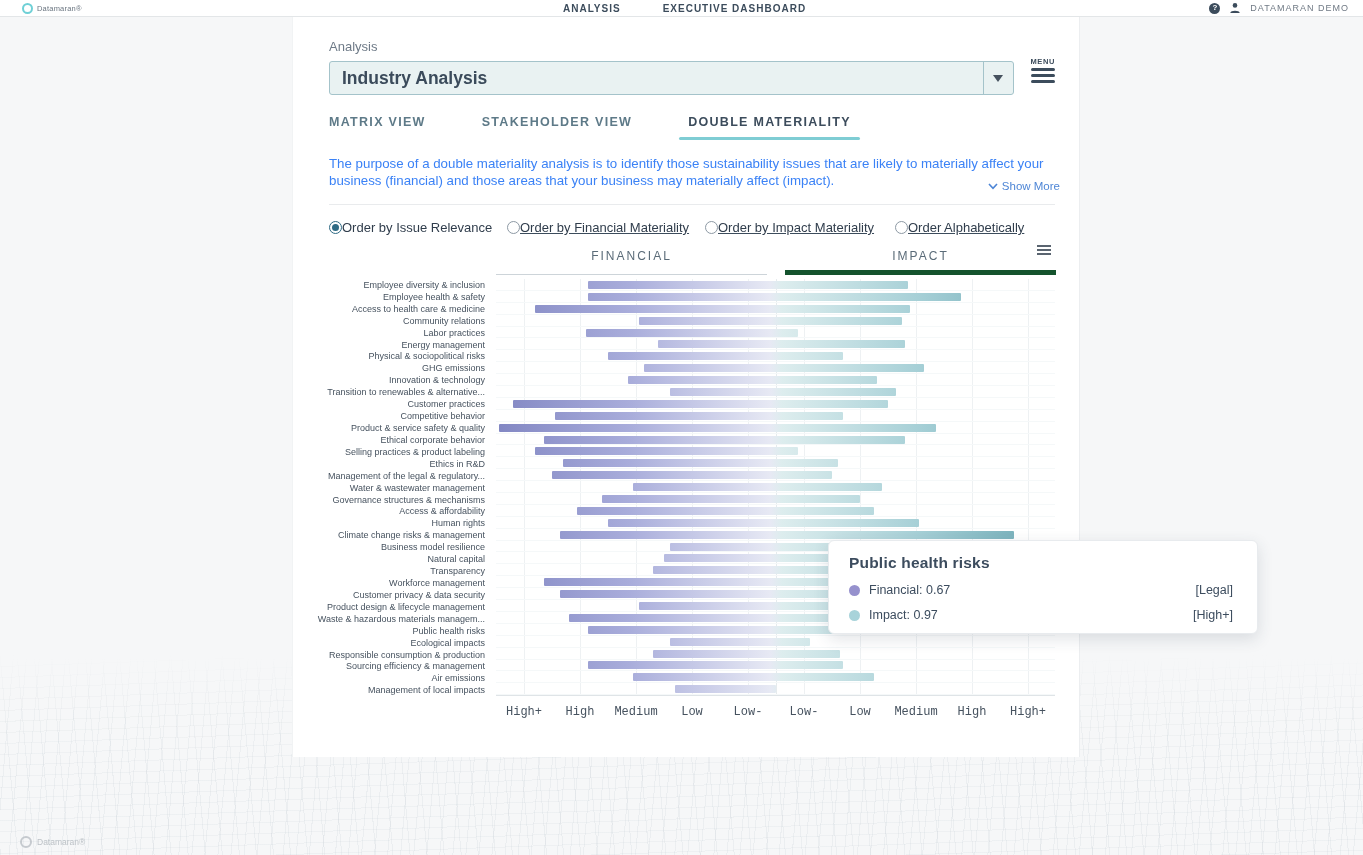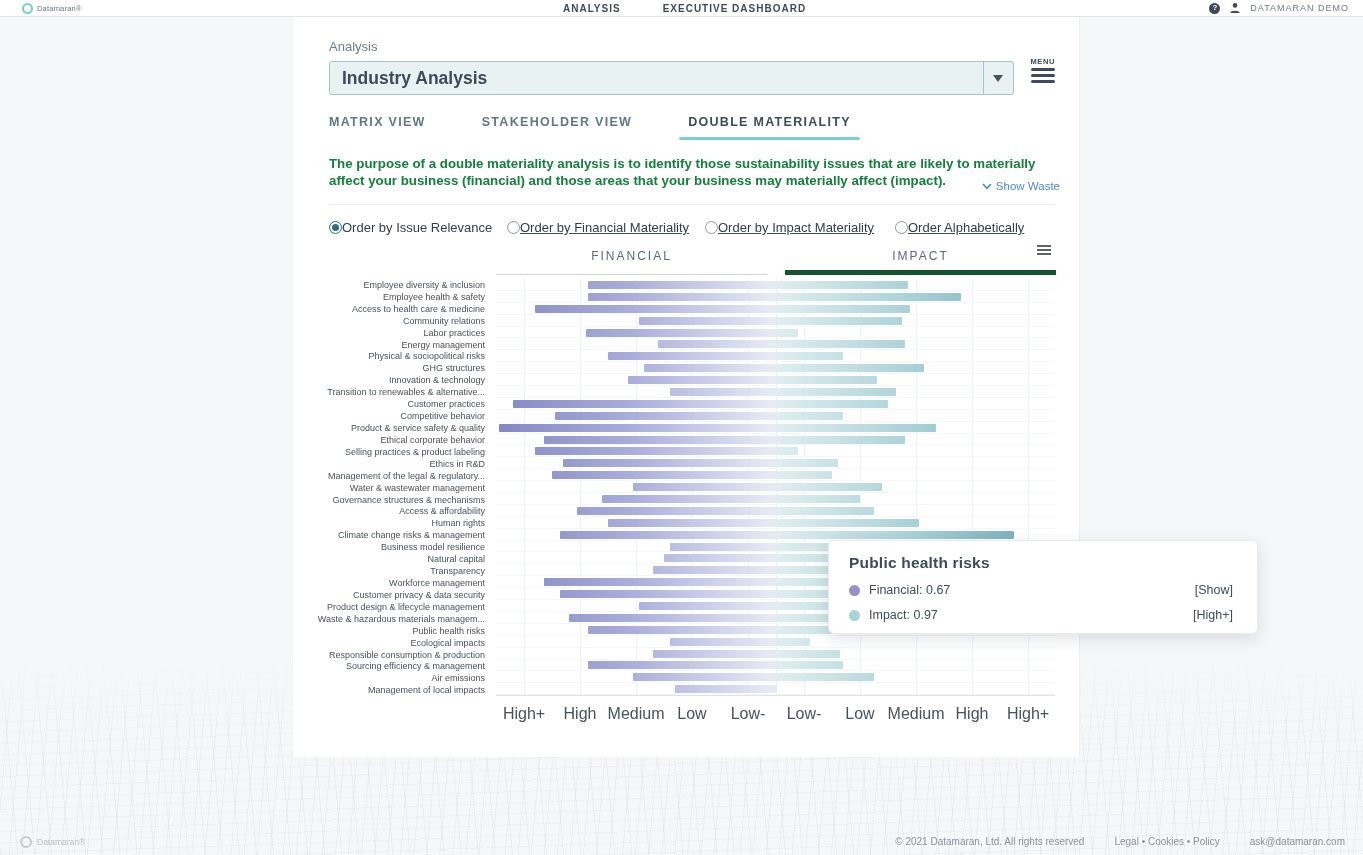--- a/index.html
+++ b/index.html
@@ -50,21 +50,21 @@
   
   .tabs { display:flex; gap:56px; margin-top:16px; }
   .tab { font-size:12.5px; font-weight:bold; letter-spacing:1.3px; color:#5e7a88; padding:4px 0 9px;
          position:relative; cursor:pointer; }
   .tab.active { color:#3c4c5c;text-align:center; }
   .tab.active::after { content:""; position:absolute; left:-9px; right:-9px; bottom:-2px; height:3px;
                        background:#7fcdd4; border-radius:2px; }
 
   
   .desc-wrap { position:relative; margin-top:18px; width:729px; }
-  .desc { font-size:13.3px; line-height:16.5px; color:#15803d;font-weight:bold; }
+  .desc { font-size:13.3px; line-height:16.5px; color:#3b82f6; }
   .show-more { position:absolute; right:-2px; bottom:-3px; font-size:11.5px; color:#4e86d6; cursor:pointer;
                display:flex; align-items:center; gap:4px; background:#fff; padding-left:6px; }
   .divider { border:none; border-top:1px solid #e9ebed; margin-top:15px; }
 
   
   .sort-row { display:flex; margin-top:15px; align-items:center; }
   .radio-item { display:flex; align-items:center; cursor:pointer; }
   .radio-item + .radio-item { margin-left:0;text-decoration:underline; }
   .radio { width:13px; height:13px; border-radius:50%; border:1.5px solid #8d99a4; background:#fff;
            display:flex; align-items:center; justify-content:center; flex:none; }
@@ -86,21 +86,21 @@
   .row-label { flex:1; font-size:9px; color:#46525f; display:flex; align-items:center; justify-content:flex-end;
                white-space:nowrap; }
   .plot { position:relative; width:560px; height:417px; margin-left:11px; border-bottom:1px solid #dfe4e7;
           display:flex; flex-direction:column; }
   .gridline { position:absolute; top:0; bottom:0; width:1px; background:#eef1f3; }
   .gridline.center { background:#e6ebed; }
   .plot-row { flex:1; position:relative; box-shadow:inset 0 -1px 0 #f5f8f9; }
   .bar { position:absolute; top:50%; transform:translateY(-50%); height:8px; border-radius:1px; }
   .bar-hl { position:absolute; top:0; bottom:0; border-radius:0 1px 1px 0; }
   .axis-row { position:relative; margin-left:167px; width:560px; height:16px; margin-top:9px; }
-  .axis-tick { position:absolute; transform:translateX(-50%); font-size:16px; color:#46525f; white-space:nowrap; }
+  .axis-tick { position:absolute; transform:translateX(-50%); font-size:12px; color:#46525f; white-space:nowrap;font-family:Liberation Mono, monospace; }
 
   
   .tooltip { position:absolute; left:828px; top:540px; width:430px; height:94px; background:#fff;
              border:1px solid #e8ebee; border-radius:6px; z-index:5;
              box-shadow:0 5px 16px rgba(45,60,75,.14); padding:13px 24px 10px 20px; }
   .tooltip-title { font-size:15.5px; font-weight:bold; color:#3c4c5e; letter-spacing:.2px; }
   .tt-row { display:flex; align-items:center; margin-top:11px; }
   .tt-dot { width:11px; height:11px; border-radius:50%; margin-right:9px; flex:none; }
   .tt-label { font-size:12.5px; color:#3c4c5e; }
   .tt-band { margin-left:auto; font-size:12.5px; color:#3c4c5e; }
@@ -165,21 +165,21 @@
     <span class="tab">STAKEHOLDER VIEW</span>
     <span class="tab active">DOUBLE MATERIALITY</span>
   </div>
 
   <div class="desc-wrap">
     <p class="desc">The purpose of a double materiality analysis is to identify those sustainability issues that are likely to materially affect your business (financial) and those areas that your business may materially affect (impact).</p>
     <span class="show-more">
       <svg width="10" height="7" viewBox="0 0 10 7">
           <polyline points="1,1 5,5.4 9,1" fill="none" stroke="#4e86d6" stroke-width="1.6"></polyline>
         </svg>
-      <span>Show Waste</span>
+      <span>Show More</span>
     </span>
   </div>
 
   <hr class="divider">
 
   <div class="sort-row" id="sortRow">
       <span class="radio-item" style="width: 178px;">
         <span class="radio checked"></span>
         <span class="radio-label">Order by Issue Relevance</span>
       </span>
@@ -211,21 +211,21 @@
 
     <div class="chart-grid">
       <div class="labels-col" id="labelsCol">
           <div class="row-label">Employee diversity &amp; inclusion</div>
           <div class="row-label">Employee health &amp; safety</div>
           <div class="row-label">Access to health care &amp; medicine</div>
           <div class="row-label">Community relations</div>
           <div class="row-label">Labor practices</div>
           <div class="row-label">Energy management</div>
           <div class="row-label">Physical &amp; sociopolitical risks</div>
-          <div class="row-label">GHG structures</div>
+          <div class="row-label">GHG emissions</div>
           <div class="row-label">Innovation &amp; technology</div>
           <div class="row-label">Transition to renewables &amp; alternative...</div>
           <div class="row-label">Customer practices</div>
           <div class="row-label">Competitive behavior</div>
           <div class="row-label">Product &amp; service safety &amp; quality</div>
           <div class="row-label">Ethical corporate behavior</div>
           <div class="row-label">Selling practices &amp; product labeling</div>
           <div class="row-label">Ethics in R&amp;D</div>
           <div class="row-label">Management of the legal &amp; regulatory...</div>
           <div class="row-label">Water &amp; wastewater management</div>
@@ -382,32 +382,27 @@
         <span class="axis-tick" style="left: 532px;">High+</span>
       </div>
   </div>
 </main>
 
 <div class="tooltip">
   <div class="tooltip-title">Public health risks</div>
   <div class="tt-row">
     <span class="tt-dot" id="ttDot0" style="background: rgb(150, 145, 205);"></span>
     <span class="tt-label">Financial: 0.67</span>
-    <span class="tt-band">[Show]</span>
+    <span class="tt-band">[Legal]</span>
   </div>
   <div class="tt-row">
     <span class="tt-dot" id="ttDot1" style="background: rgb(168, 211, 218);"></span>
     <span class="tt-label">Impact: 0.97</span>
     <span class="tt-band">[High+]</span>
   </div>
 </div>
 
 <footer class="footer">
   <div class="f-brand">
     <span class="f-ring"></span>
     <span class="f-txt">Datamaran®</span>
   </div>
-  <div class="f-right">
-    <span class="f-item">© 2021 Datamaran, Ltd. All rights reserved</span>
-    <span class="f-item link">Legal • Cookies • Policy</span>
-    <span class="f-item link">ask@datamaran.com</span>
-  </div>
 </footer>
 
 </body></html>

